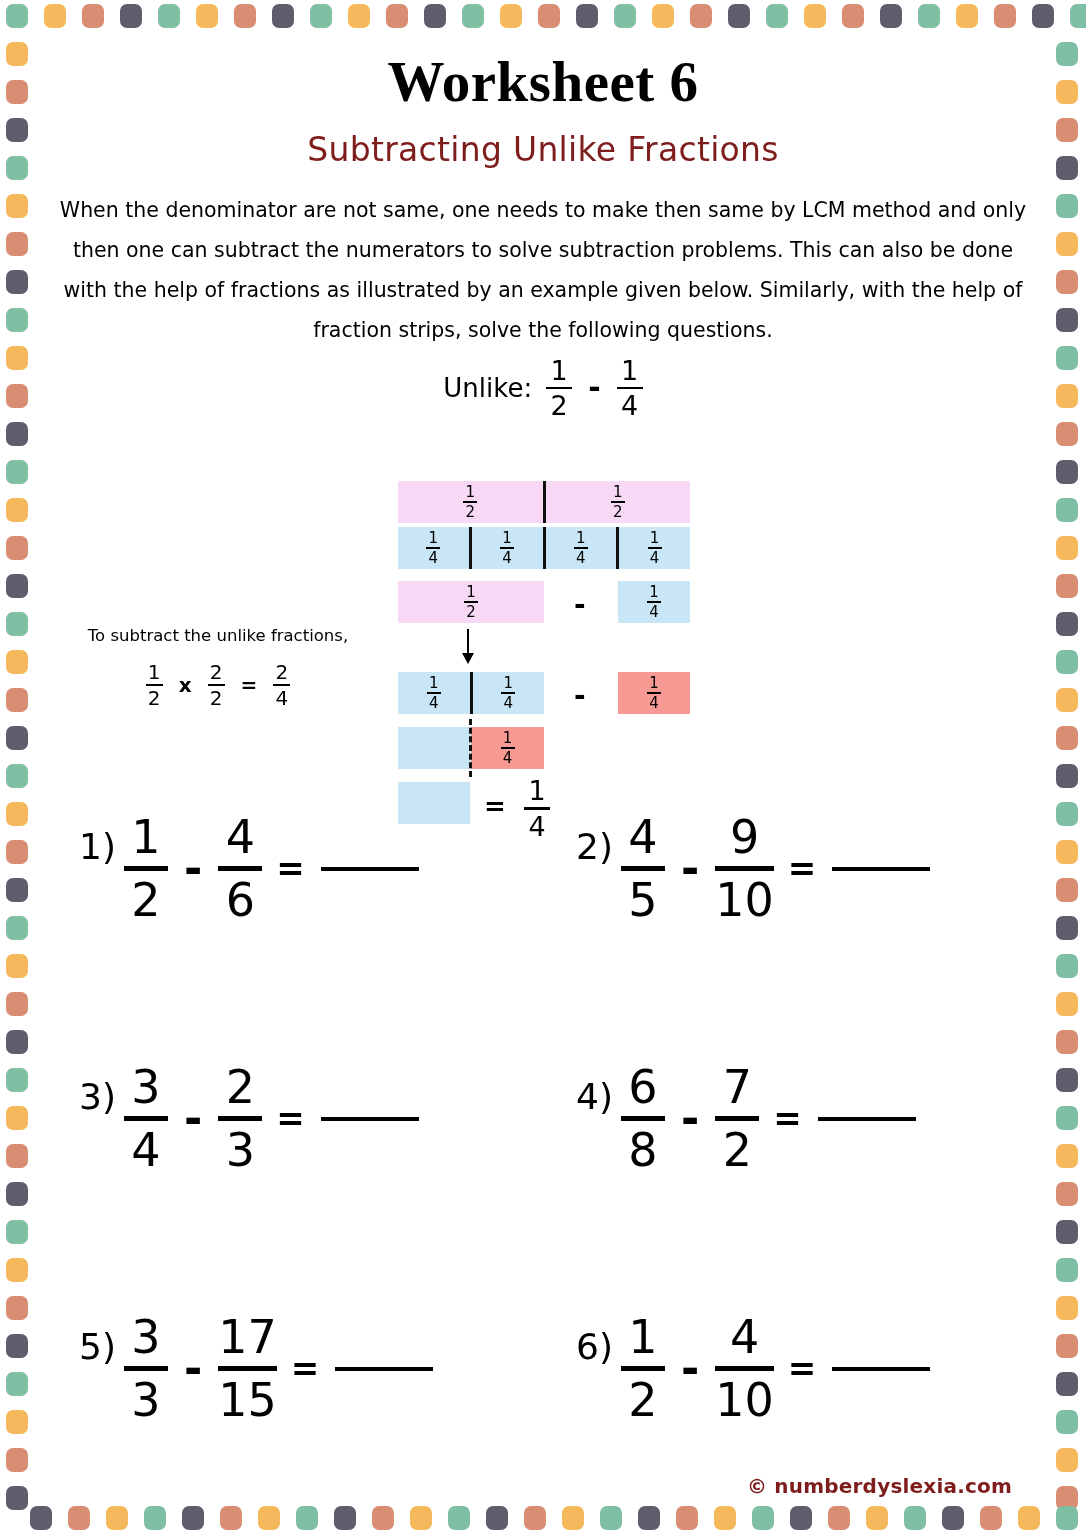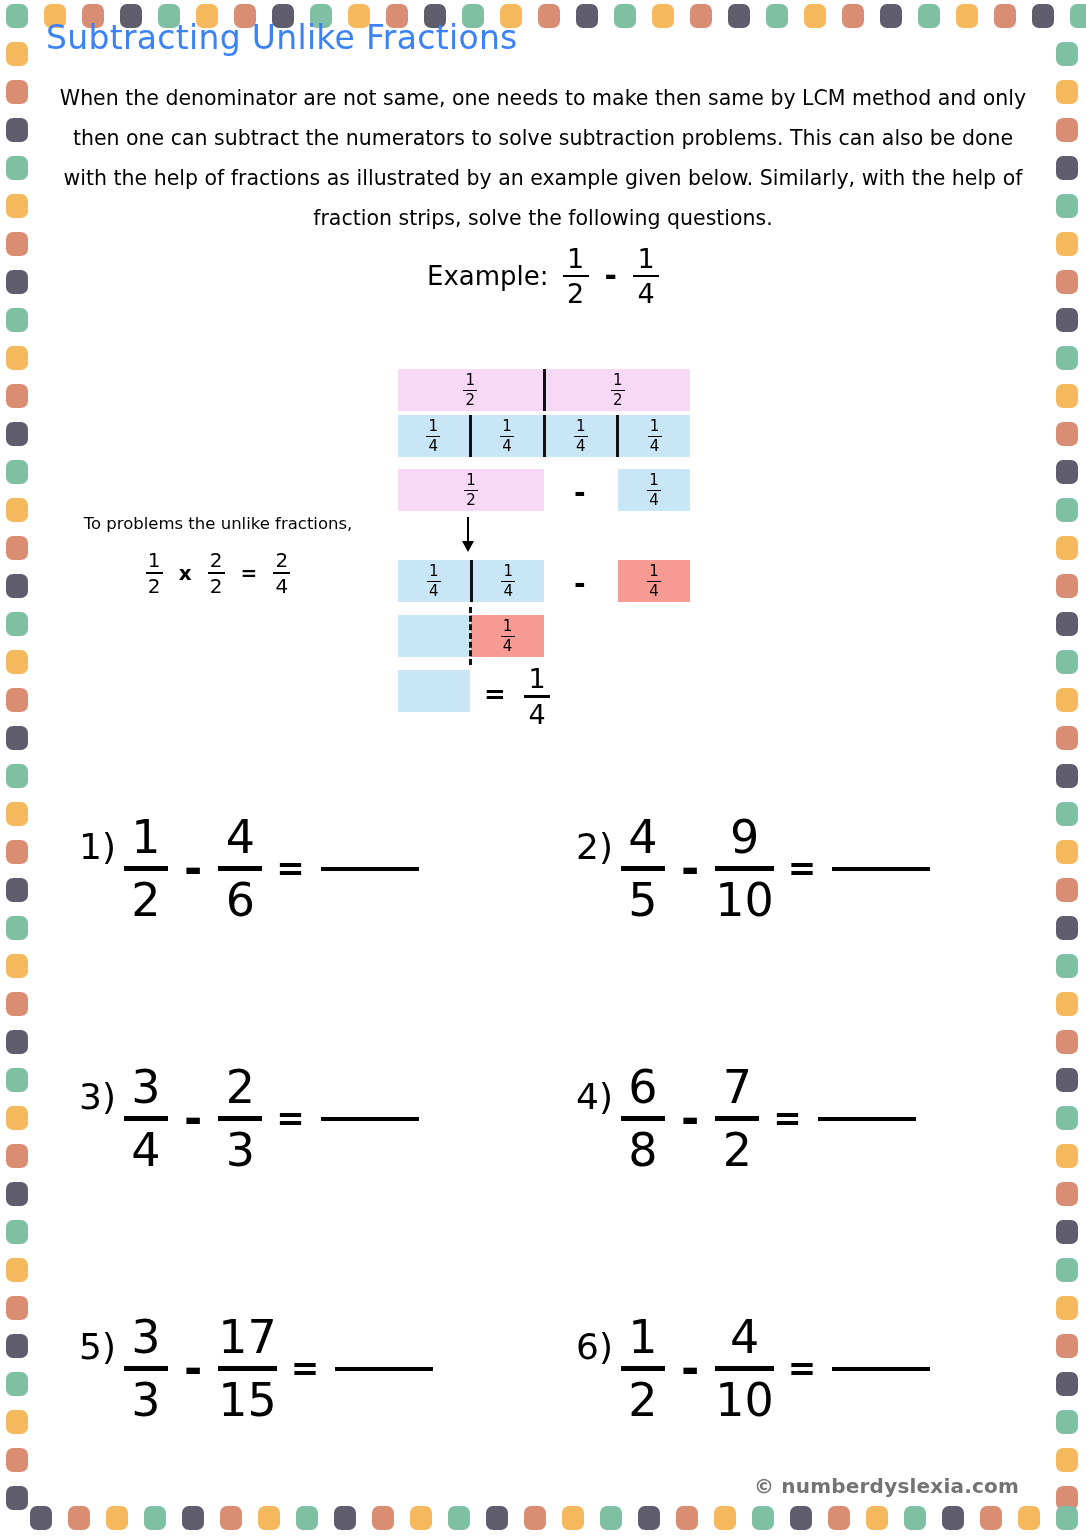--- a/index.html
+++ b/index.html
@@ -41,23 +41,24 @@
     text-align: center;
     font-family: "Liberation Serif", "DejaVu Serif", serif;
     font-weight: bold;
     font-size: 57px;
     letter-spacing: 0.5px;
     color: #000;
     margin-top: 52px;
     line-height: 1.05;
   }
   .subtitle {
+    text-align: center;
     font-family: "DejaVu Sans", sans-serif;
     font-size: 33px;
-    color: #3b82f6;
+    color: #7f1d1d;
     margin-top: 18px;
     letter-spacing: 0.3px;
   }
   .intro {
     margin: 22px 8px 0 8px;
     text-align: center;
     font-family: "DejaVu Sans", sans-serif;
     font-size: 20.5px;
     line-height: 1.95;
     color: #000;
@@ -234,26 +235,26 @@
   .q-blank {
     width: 98px;
     height: 4px;
     background: #000;
     margin-left: 2px;
   }
 
   
   .footer {
     position: absolute;
-    right: 21px;
+    right: 28px;
     bottom: 38px;
     font-family: "DejaVu Sans", sans-serif;
     font-size: 20px;
     font-weight: bold;
-    color: #737373;
+    color: #7f1d1d;
     letter-spacing: 0.2px;
     text-align: right;
   }
 </style>
 </head>
 <body>
 
 <div class="border-layer" id="border-layer">
     <div class="sq" style="left: 6px; top: 4px; background: rgb(127, 191, 164);"></div>
     <div class="sq" style="left: 44px; top: 4px; background: rgb(245, 184, 92);"></div>
@@ -387,42 +388,43 @@
     <div class="sq" style="left: 6px; top: 1296px; background: rgb(217, 142, 115);"></div>
     <div class="sq" style="left: 6px; top: 1334px; background: rgb(95, 93, 107);"></div>
     <div class="sq" style="left: 6px; top: 1372px; background: rgb(127, 191, 164);"></div>
     <div class="sq" style="left: 6px; top: 1410px; background: rgb(245, 184, 92);"></div>
     <div class="sq" style="left: 6px; top: 1448px; background: rgb(217, 142, 115);"></div>
     <div class="sq" style="left: 6px; top: 1486px; background: rgb(95, 93, 107);"></div>
   </div>
 
 <div class="page">
 
+  <div class="title">Worksheet 6</div>
   <div class="subtitle">Subtracting Unlike Fractions</div>
   <div class="intro">When the denominator are not same, one needs to make then same by LCM method and only then one can subtract the numerators to solve subtraction problems. This can also be done with the help of fractions as illustrated by an example given below. Similarly, with the help of fraction strips, solve the following questions.</div>
 
   <div class="example-line">
-    <span class="example-label">Example:</span>
+    <span class="example-label">Unlike:</span>
     <span class="frac frac-ex">
       <span class="num">1</span>
       <span class="bar"></span>
       <span class="den">2</span>
     </span>
     <span class="ex-minus">-</span>
     <span class="frac frac-ex">
       <span class="num">1</span>
       <span class="bar"></span>
       <span class="den">4</span>
     </span>
   </div>
 
   <div class="diagram">
 
     <div class="note" style="left:22px; top:200px;">
-      <div>To problems the unlike fractions,</div>
+      <div>To subtract the unlike fractions,</div>
       <div class="note-math">
         <span class="frac frac-note">
           <span class="num">1</span>
           <span class="bar"></span>
           <span class="den">2</span>
         </span>
         <span class="note-op">x</span>
         <span class="frac frac-note">
           <span class="num">2</span>
           <span class="bar"></span>

